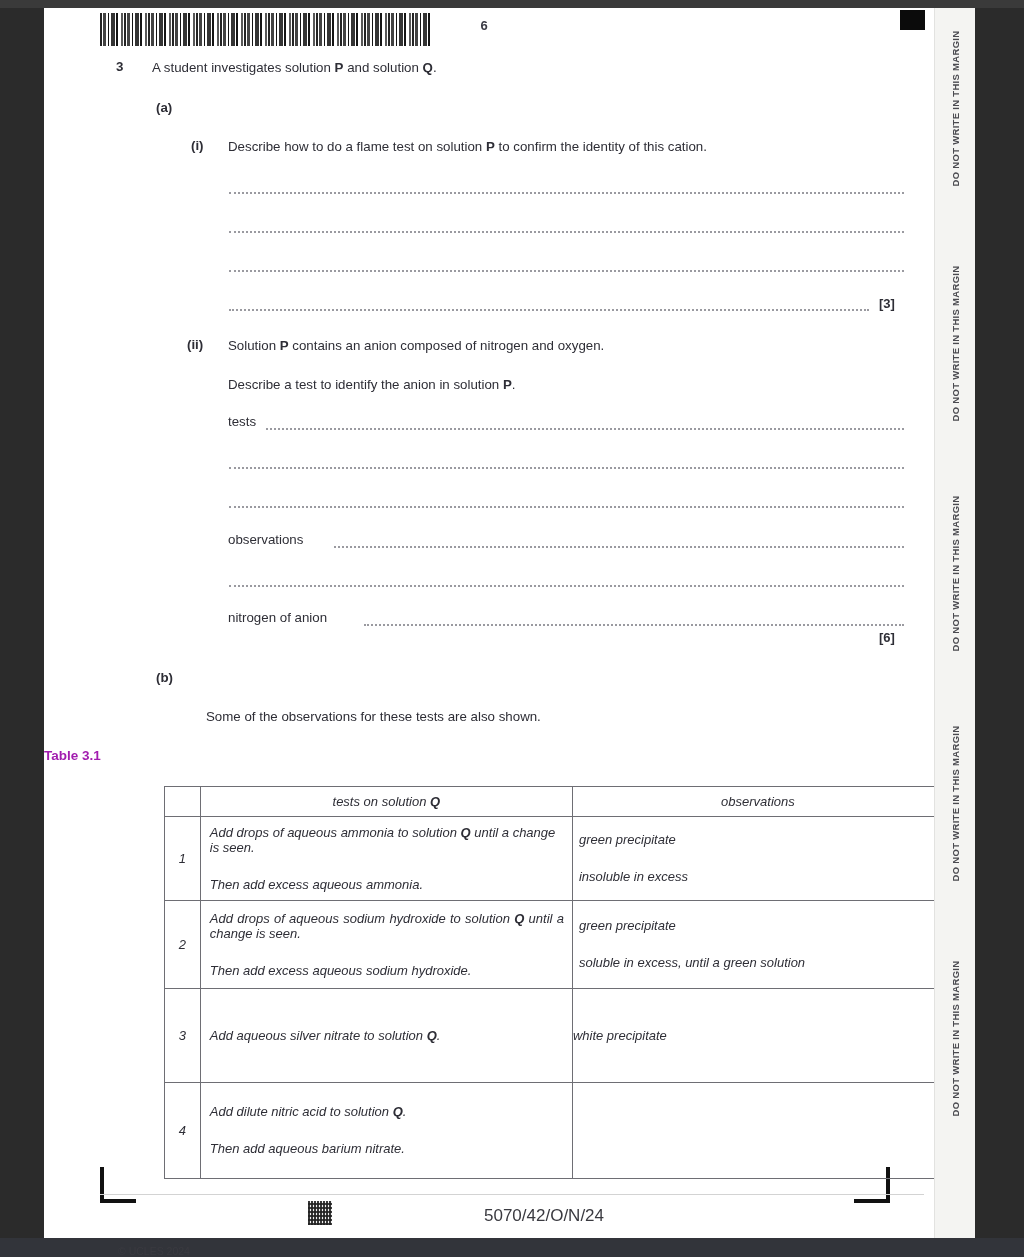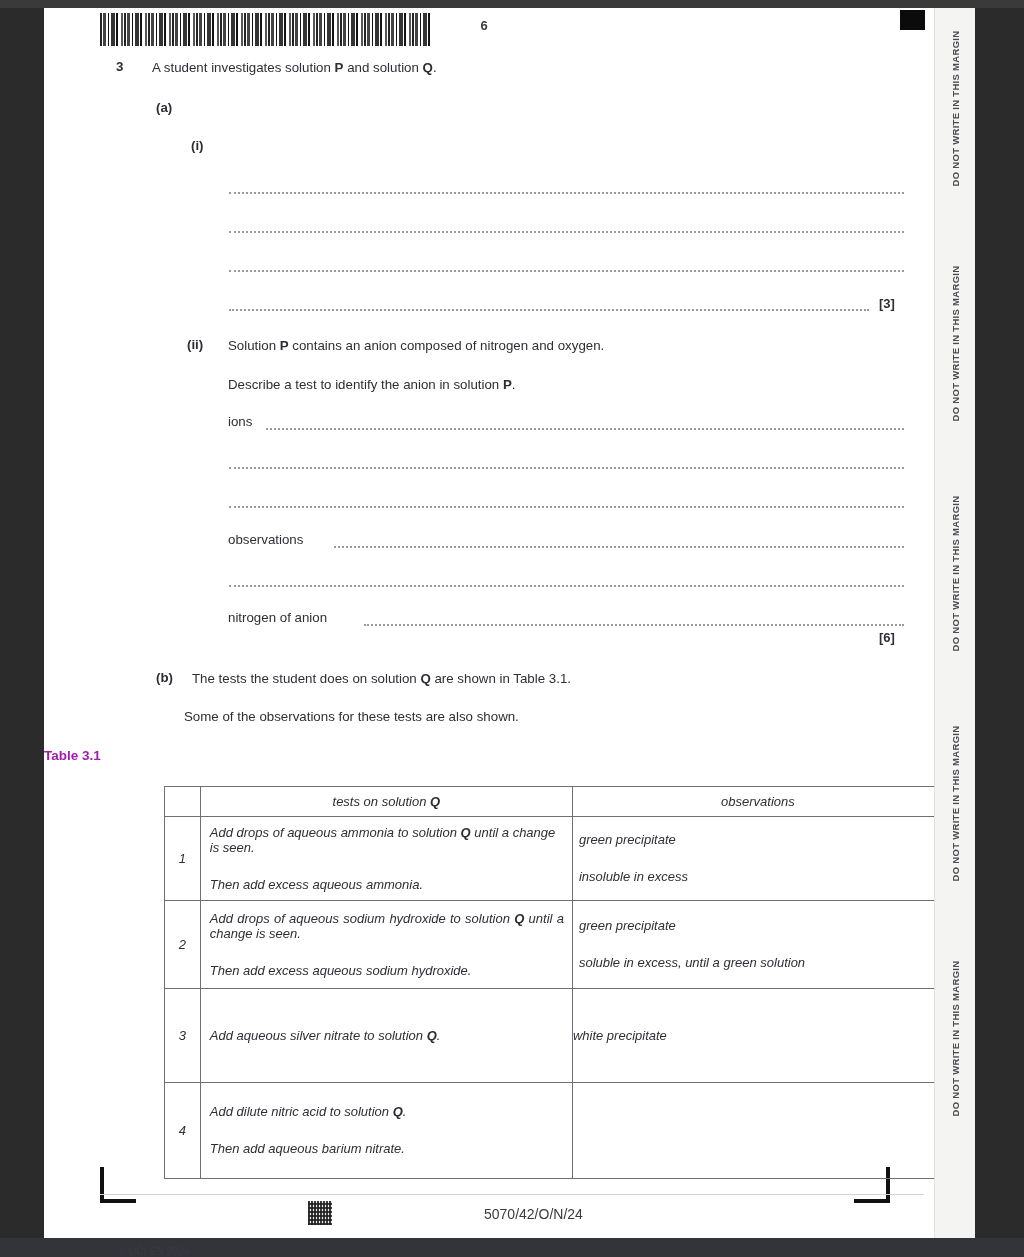--- a/index.html
+++ b/index.html
@@ -196,21 +196,21 @@
   .copyright {
     position: absolute;
     left: 74px; top: 1198px;
     font-size: 10.5px;
     color: #3a3a40;
     margin-top: 39px;
   }
   .papercode {
     position: absolute;
     left: 440px; top: 1198px;
-    font-size: 14px;
+    font-size: 17px;
     color: #3a3a40;
     text-align: center;
   }
   .datamatrix {
     position: absolute;
     left: 264px; top: 1193px;
     width: 24px; height: 24px;
     background:
       repeating-linear-gradient(0deg, #2a2a2a 0 2px, #fdfdfd 2px 4px),
       repeating-linear-gradient(90deg, #1d1d1d 0 2px, #f2f2f2 2px 3px);
@@ -233,47 +233,47 @@
   <div class="reg-corner reg-br"></div>
 
   <div class="content">
 
     <div class="qnum" style="left:72px; top:51px;">3</div>
     <div class="qline" style="left:108px; top:51px;text-align:right;">A student investigates solution <b>P</b> and solution <b>Q</b>.</div>
 
     <div class="qnum" style="left:112px; top:92px;">(a)</div>
 
     <div class="qnum" style="left:147px; top:130px;">(i)</div>
+    <div class="qline" style="left:184px; top:130px;">Describe how to do a flame test on solution <b>P</b> to confirm the identity of this cation.</div>
 
     <div class="dots" style="left:185px; top:182px; width:675px;"></div>
     <div class="dots" style="left:185px; top:221px; width:675px;"></div>
     <div class="dots" style="left:185px; top:260px; width:675px;"></div>
     <div class="dots" style="left:185px; top:299px; width:640px;"></div>
     <div class="marks" style="left:835px; top:288px;">[3]</div>
 
     <div class="qnum" style="left:143px; top:329px;">(ii)</div>
     <div class="qline" style="left:184px; top:329px;">Solution <b>P</b> contains an anion composed of nitrogen and oxygen.</div>
     <div class="qline" style="left:184px; top:368px;">Describe a test to identify the anion in solution <b>P</b>.</div>
 
-    <div class="label-inline" style="left:184px; top:406px;">ions</div>
+    <div class="label-inline" style="left:184px; top:406px;">tests</div>
     <div class="dots" style="left:222px; top:418px; width:638px;"></div>
     <div class="dots" style="left:185px; top:457px; width:675px;"></div>
     <div class="dots" style="left:185px; top:496px; width:675px;"></div>
 
     <div class="label-inline" style="left:184px; top:524px;">observations</div>
     <div class="dots" style="left:290px; top:536px; width:570px;"></div>
     <div class="dots" style="left:185px; top:575px; width:675px;"></div>
 
     <div class="label-inline" style="left:184px; top:602px;">nitrogen of anion</div>
     <div class="dots" style="left:320px; top:614px; width:540px;"></div>
     <div class="marks" style="left:835px; top:622px;">[6]</div>
 
     <div class="qnum" style="left:112px; top:662px;">(b)</div>
-    <div class="qline" style="left:148px; top:662px;">The tests the student does on solution <b>Q</b> are shown in Table 3.1.</div>
-    <div class="qline" style="left:140px; top:700px;">Some of the observations for these tests are also shown.</div>
+    <div class="qline" style="left:162px; top:700px;">Some of the observations for these tests are also shown.</div>
 
     <div class="table-caption">Table 3.1</div>
 
     <table class="t31">
       <tbody>
           <tr class="hdr">
         <td class="col-no"></td>
         <td class="col-test">tests on solution <b>Q</b></td>
         <td class="col-obs">observations</td>
       </tr>

